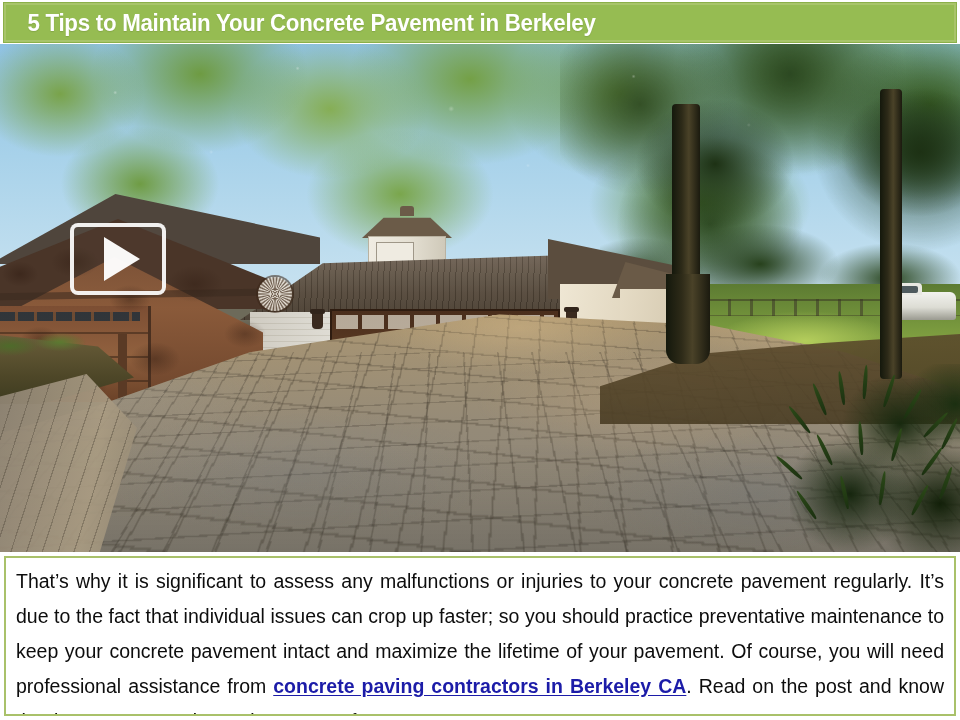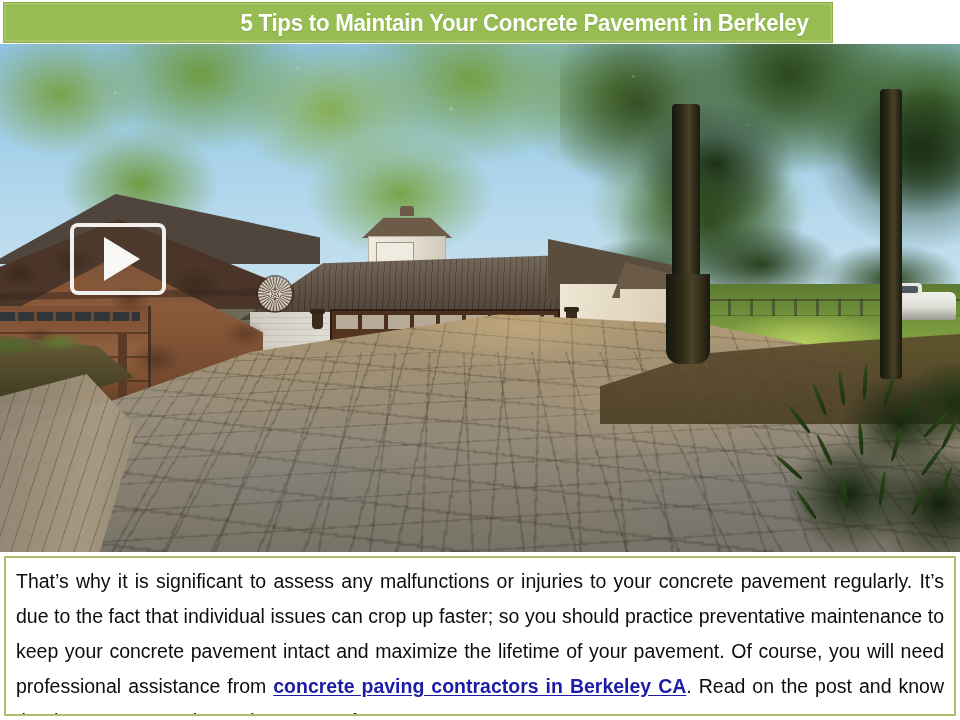--- a/index.html
+++ b/index.html
@@ -21,29 +21,29 @@
     height: 720px;
     background: #ffffff;
     box-sizing: border-box;
   }
 
   
   .title-bar {
     position: absolute;
     left: 4px;
     top: 3px;
-    width: 828px;
+    width: 952px;
     height: 39px;
     background: #96bc52;
     border: 2px solid #a8c46a;
     outline: 1px solid #8bb048;
     box-sizing: border-box;
     display: flex;
     align-items: center;
-    justify-content: flex-end;
+    justify-content: flex-start;
     overflow: hidden;
   }
   .title-text {
     color: #ffffff;
     font-family: "Liberation Sans", sans-serif;
     font-weight: bold;
     font-size: 24px;
     letter-spacing: -0.3px;
     white-space: nowrap;
     transform: scaleX(0.93);

